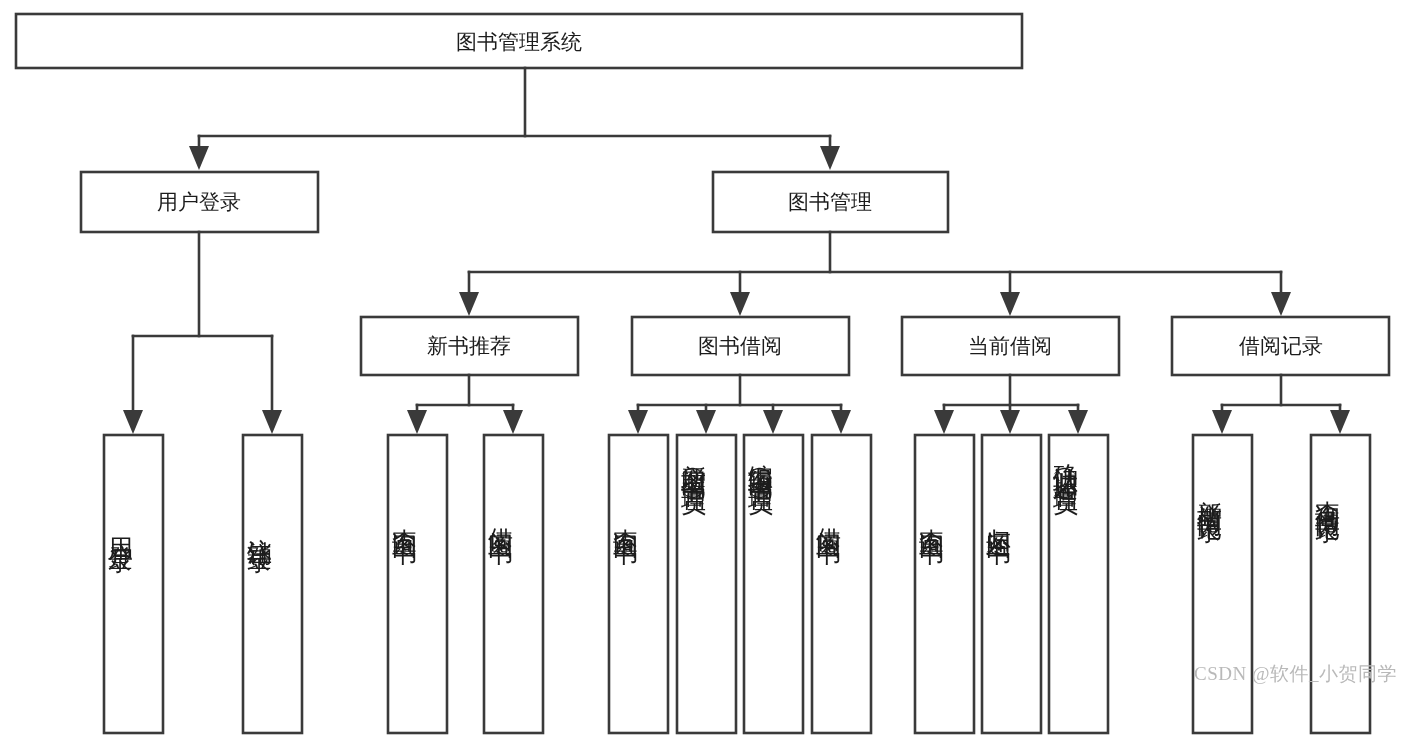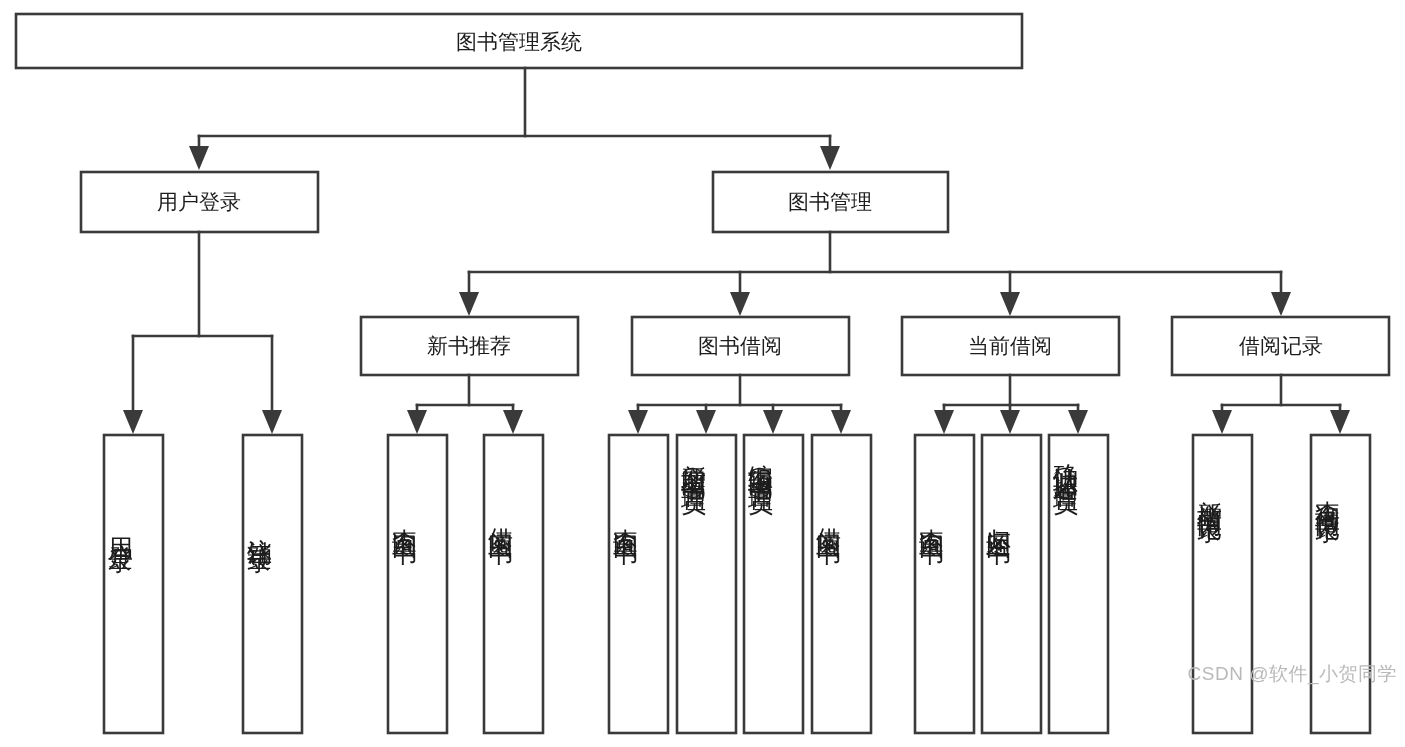--- a/index.html
+++ b/index.html
@@ -60,21 +60,21 @@
     letter-spacing: 4px;
     color: #1c1c1c;
     white-space: nowrap;
     text-align: left;
     pointer-events: none;
   }
   .watermark {
     position: absolute;
     right: 8px;
     bottom: 4px;
-    font-family: Liberation Sans, sans-serif;
+    font-family: Liberation Serif, serif;
     font-size: 19px;
     color: #b9b9b9;
     white-space: nowrap;
     letter-spacing: 0.5px;
   }
 </style>
 </head>
 <body>
 
 <div id="diagram-root">

